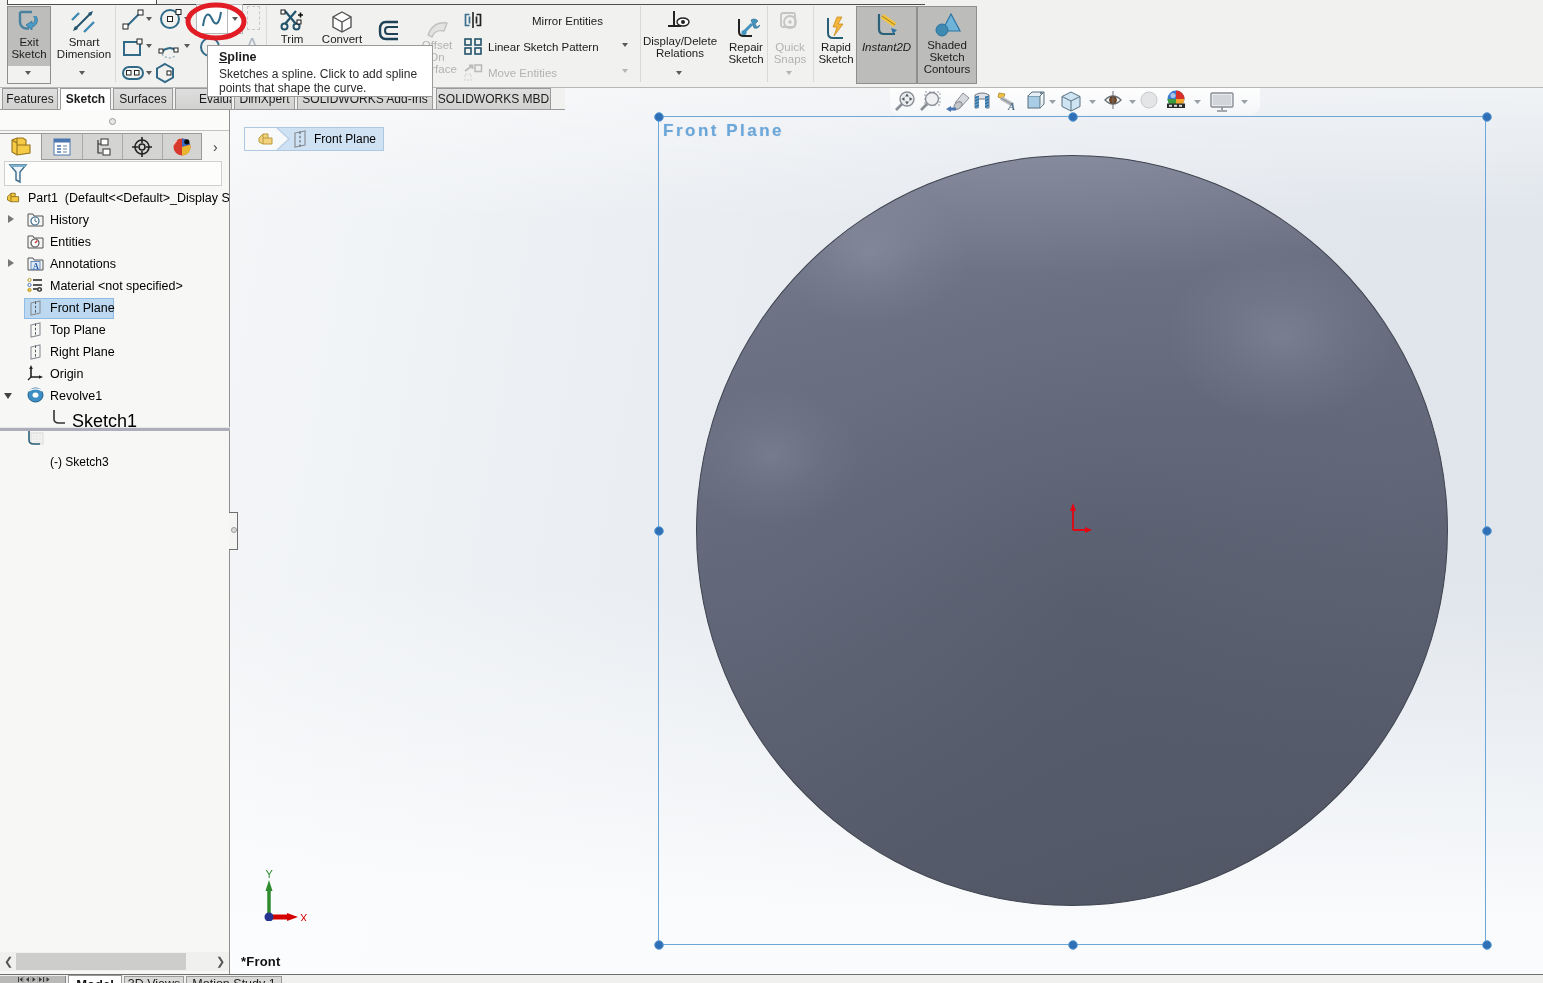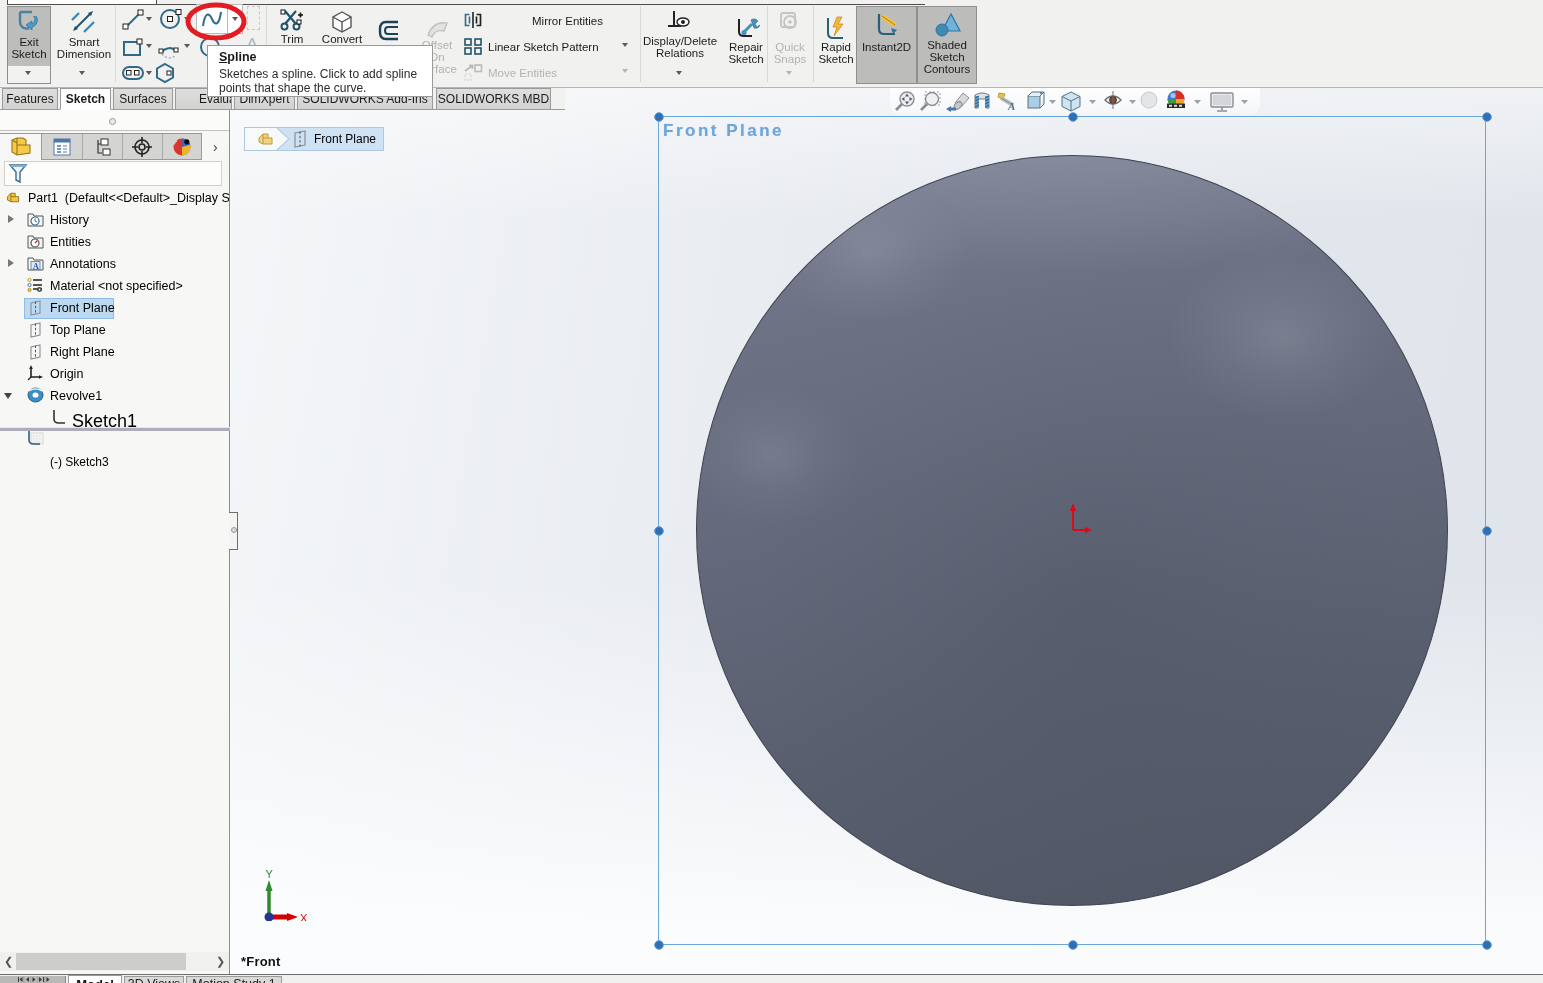--- a/index.html
+++ b/index.html
@@ -172,21 +172,21 @@
 </svg>
 <div class="lbl abs" style="left:812px;top:41px;width:48px;">Rapid<br>Sketch</div>
 
 <div class="abs" style="left:856px;top:6px;width:61px;height:78px;background:#bcbcbb;border:1px solid #8f8f8e;"></div>
 <svg class="abs" style="left:875px;top:12px;" width="26" height="26" viewBox="0 0 26 26">
   <path d="M4 2 L4 17 Q4 22 9 22 L20 22" fill="none" stroke="#2a6077" stroke-width="2.2"></path>
   <path d="M7 4 L20 13" stroke="#f2c33f" stroke-width="5"></path>
   <path d="M7 4 L20 13" stroke="#8a6b14" stroke-width="0.8" fill="none"></path>
   <path d="M16 16 l6 2 -4 4 z" fill="#2d74a2"></path>
 </svg>
-<div class="lbl abs" style="left:856px;top:41px;width:61px;">Instant2D</div>
+<div class="lbl abs" style="left:856px;top:41px;width:61px;font-style:italic;">Instant2D</div>
 
 <div class="abs" style="left:917px;top:6px;width:60px;height:78px;background:#bcbcbb;border:1px solid #8f8f8e;"></div>
 <svg class="abs" style="left:934px;top:11px;" width="28" height="28" viewBox="0 0 28 28">
   <path d="M17 3 L26 20 L8 20 Z" fill="#6fb3d9" stroke="#2d74a2" stroke-width="1.2"></path>
   <circle cx="8" cy="19" r="6" fill="#3e8ab0" stroke="#2d74a2" stroke-width="1"></circle>
 </svg>
 <div class="lbl abs" style="left:917px;top:39px;width:60px;">Shaded<br>Sketch<br>Contours</div>
 
 <div class="abs" id="viewport" style="left:230px;top:88px;width:1313px;height:887px;background:linear-gradient(180deg,rgba(255,255,255,.5) 0%,rgba(255,255,255,0) 15%,rgba(255,255,255,0) 55%,rgba(252,253,254,.9) 94%),linear-gradient(100deg,#f4f6f8 0%,#ebeef2 30%,#e3e7ed 60%,#e0e5eb 100%);overflow:hidden;">
 

